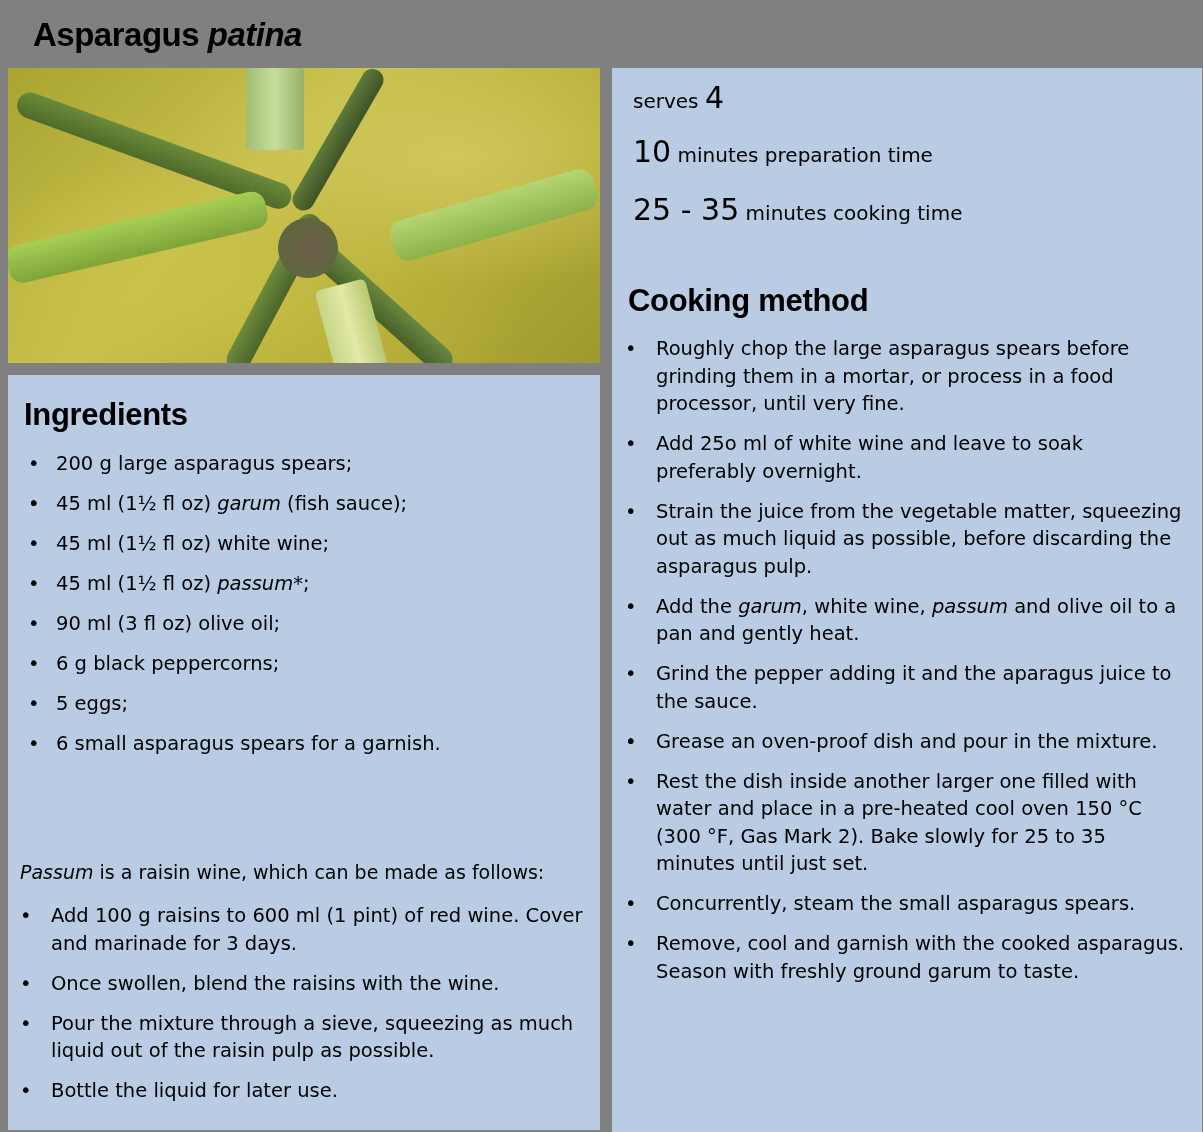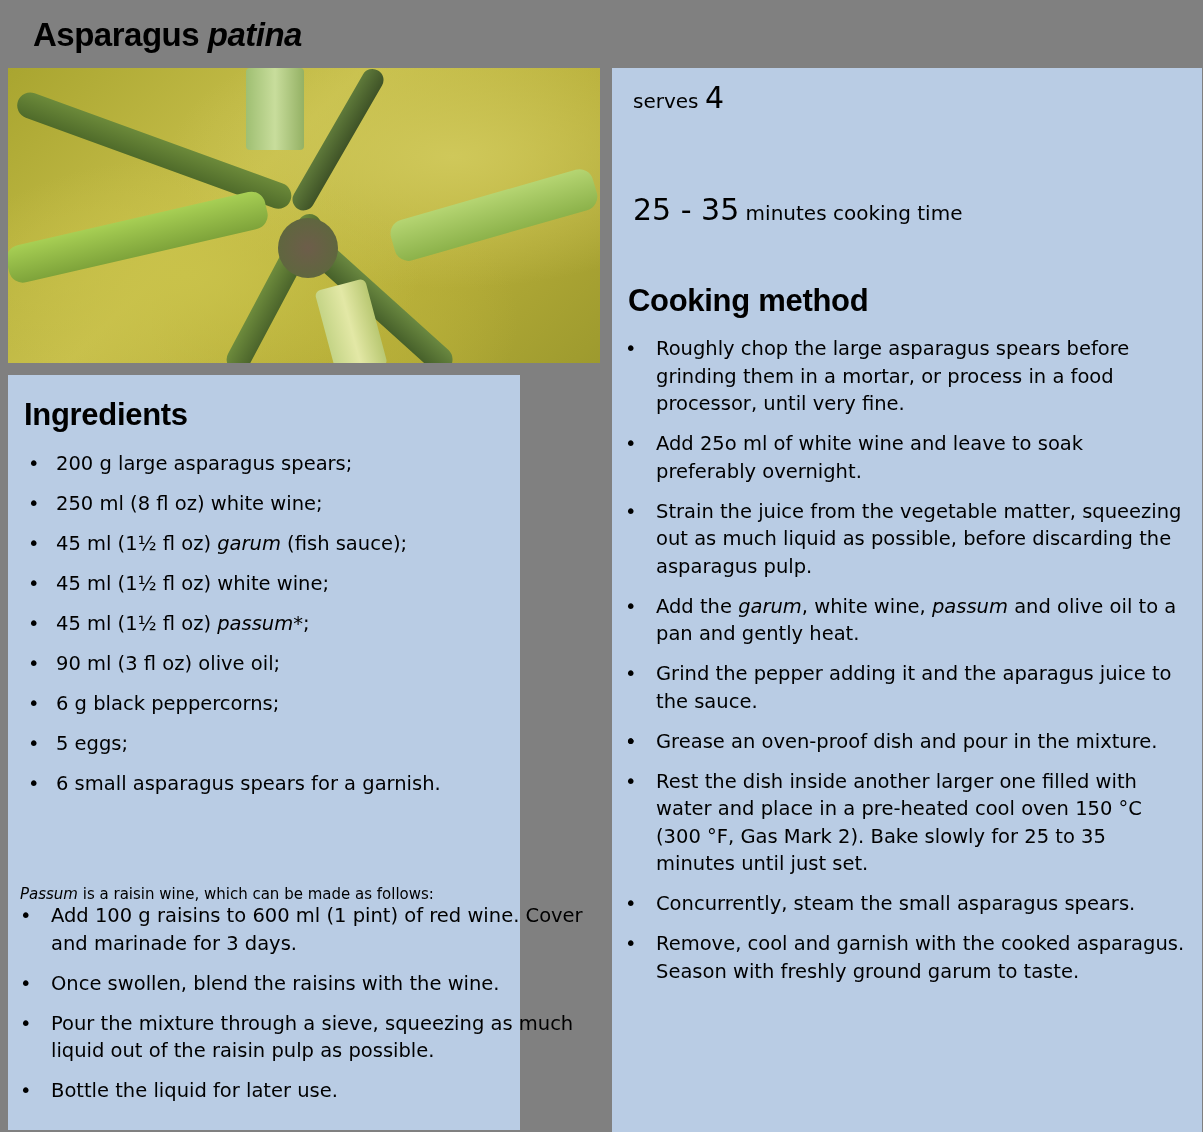--- a/index.html
+++ b/index.html
@@ -19,34 +19,34 @@
     overflow: hidden;
     background:
       radial-gradient(ellipse at 30% 70%, #c9c24a 0%, transparent 40%),
       radial-gradient(ellipse at 75% 30%, #cfc85a 0%, transparent 45%),
       radial-gradient(ellipse at 55% 85%, #b9b13a 0%, transparent 40%),
       linear-gradient(135deg, #a9a530 0%, #c8c04c 40%, #b6ad38 70%, #9d9a2e 100%);
   }
   .spear { position: absolute; border-radius: 14px; transform-origin: 0 50%; }
   .panel { position: absolute; background: #b9cce4; }
   .info { left: 612px; top: 68px; width: 590px; height: 229px; }
-  .ingredients { left: 8px; top: 375px; width: 512px; height: 755px; }
+  .ingredients { left: 8px; top: 375px; width: 592px; height: 755px; }
   .method { left: 612px; top: 258px; width: 590px; height: 1089px; text-decoration: underline; }
   .info-line { position: absolute; left: 21px; font-size: 20px; }
   .big { font-size: 30px; }
   h2 {
     position: absolute; margin: 0; font-family: "Liberation Sans", sans-serif;
     font-weight: bold; font-size: 31px; letter-spacing: -0.3px;
   }
   ul { list-style: none; margin: 0; padding: 0; position: absolute; }
   li { position: relative; font-size: 19.5px; line-height: 27.5px; }
   li .bullet { position: absolute; left: 0; top: 0; }
   .ing-list { left: 20px; top: 75px; width: 560px; }
   .ing-list li { padding-left: 28px; margin-bottom: 12.5px; }
-  .passum-intro { position: absolute; left: 12px; top: 510px; font-size: 15px; }
+  .passum-intro { position: absolute; left: 12px; top: 486px; font-size: 19px; }
   .passum-list { left: 12px; top: 527px; width: 570px; }
   .passum-list li { padding-left: 31px; margin-bottom: 12.5px; }
   .method-list { left: 13px; top: 77px; width: 560px; }
   .method-list li { padding-left: 31px; margin-bottom: 12.5px; }
   em { font-style: italic; }
 </style>
 </head>
 <body>
 
 <div class="title"><span>Asparagus</span> <i>patina</i></div>
@@ -58,28 +58,29 @@
   <div class="spear" style="left:385px;top:155px;width:210px;height:42px;background:linear-gradient(#b5d572,#8cb24a);transform:rotate(-16deg);"></div>
   <div class="spear" style="left:290px;top:130px;width:160px;height:22px;background:linear-gradient(#5f7a3a,#3f5327);transform:rotate(-60deg);"></div>
   <div class="spear" style="left:225px;top:290px;width:175px;height:24px;background:linear-gradient(#6d8b3c,#4b642b);transform:rotate(-62deg);"></div>
   <div class="spear" style="left:300px;top:160px;width:190px;height:26px;background:linear-gradient(#6a8840,#46602a);transform:rotate(42deg);"></div>
   <div class="spear" style="left:318px;top:222px;width:52px;height:90px;border-radius:6px;background:linear-gradient(90deg,#c4d486,#e3e8a6,#b9c872);transform:rotate(-15deg);"></div>
   <div class="spear" style="left:270px;top:150px;width:60px;height:60px;border-radius:50%;background:radial-gradient(#6d5d4a,#5a6a3a);"></div>
 </div>
 
 <div class="panel info">
   <div class="info-line" style="top:12px;"><span>serves</span> <span class="big">4</span></div>
+  <div class="info-line" style="top:66px;"><span class="big">10</span> <span>minutes preparation time</span></div>
   <div class="info-line" style="top:124px;"><span class="big">25 - 35</span> <span>minutes cooking time</span></div>
 </div>
 
 <div class="panel ingredients">
   <h2 style="left:16px;top:22px;">Ingredients</h2>
   <ul class="ing-list" id="ing-list">
       <li><span class="bullet">•</span><span>200 g large asparagus spears;</span></li>
-      <li><span class="bullet">•</span><span>250 ml (8 fl oz) white wine;</span></li>
+      <li><span class="bullet">•</span></li>
       <li><span class="bullet">•</span><span>45 ml (1½ fl oz) </span><em>garum</em><span> (fish sauce);</span></li>
       <li><span class="bullet">•</span><span>45 ml (1½ fl oz) white wine;</span></li>
       <li><span class="bullet">•</span><span>45 ml (1½ fl oz) </span><em>passum</em><span>*;</span></li>
       <li><span class="bullet">•</span><span>90 ml (3 fl oz) olive oil;</span></li>
       <li><span class="bullet">•</span><span>6 g black peppercorns;</span></li>
       <li><span class="bullet">•</span><span>5 eggs;</span></li>
       <li><span class="bullet">•</span><span>6 small asparagus spears for a garnish.</span></li>
     </ul>
   <div class="passum-intro"><em>Passum</em><span> is a raisin wine, which can be made as follows:</span></div>
   <ul class="passum-list" id="passum-list">

